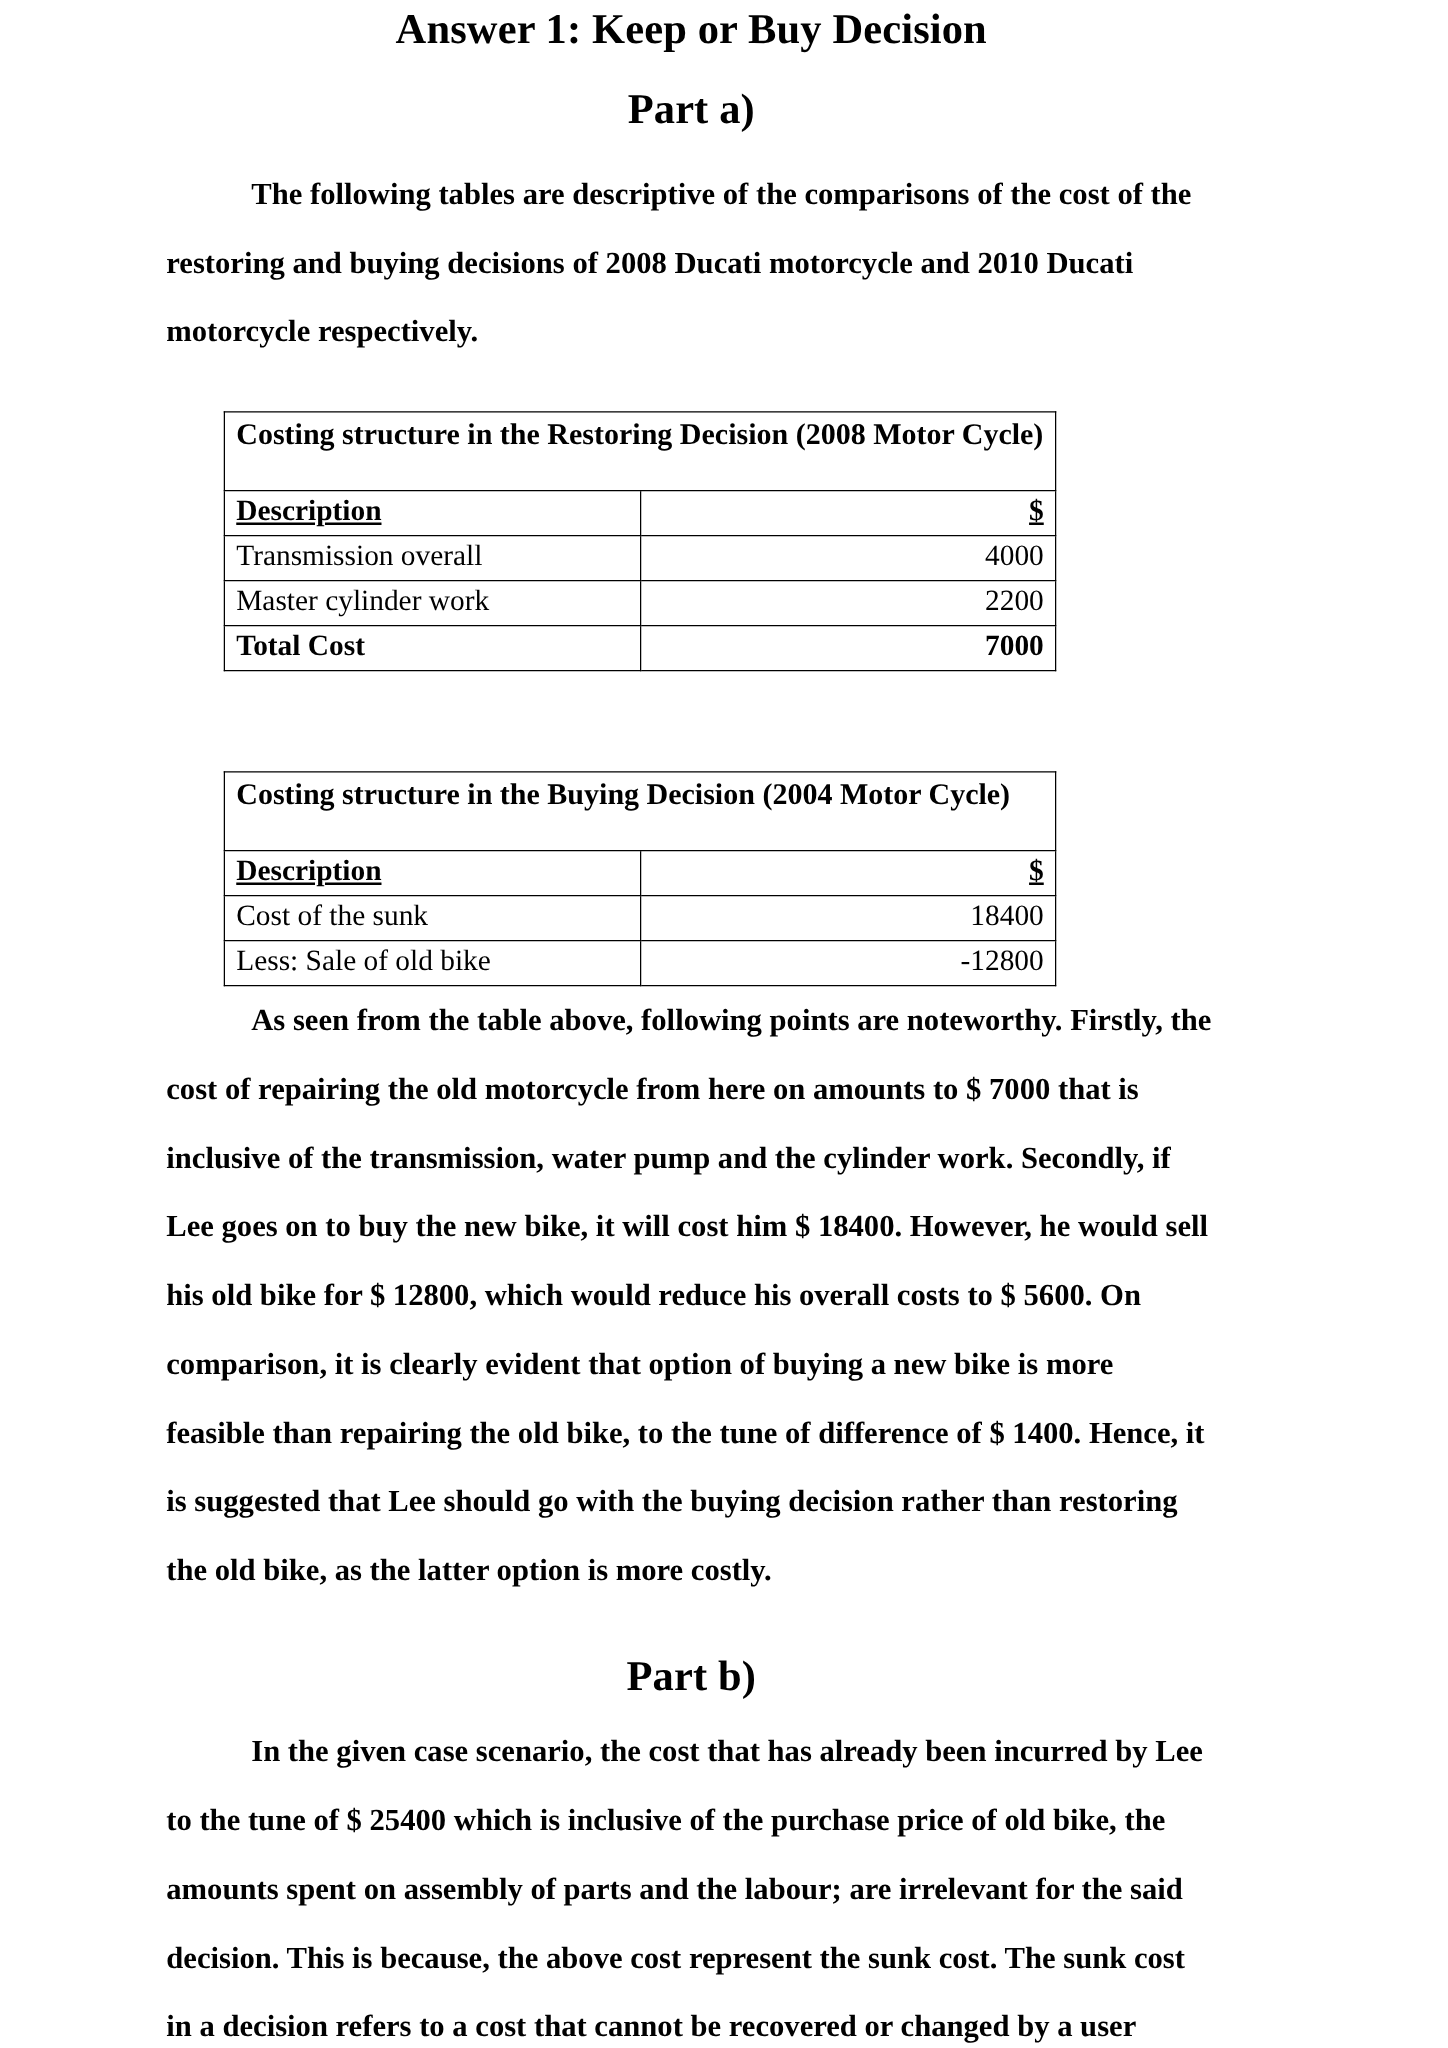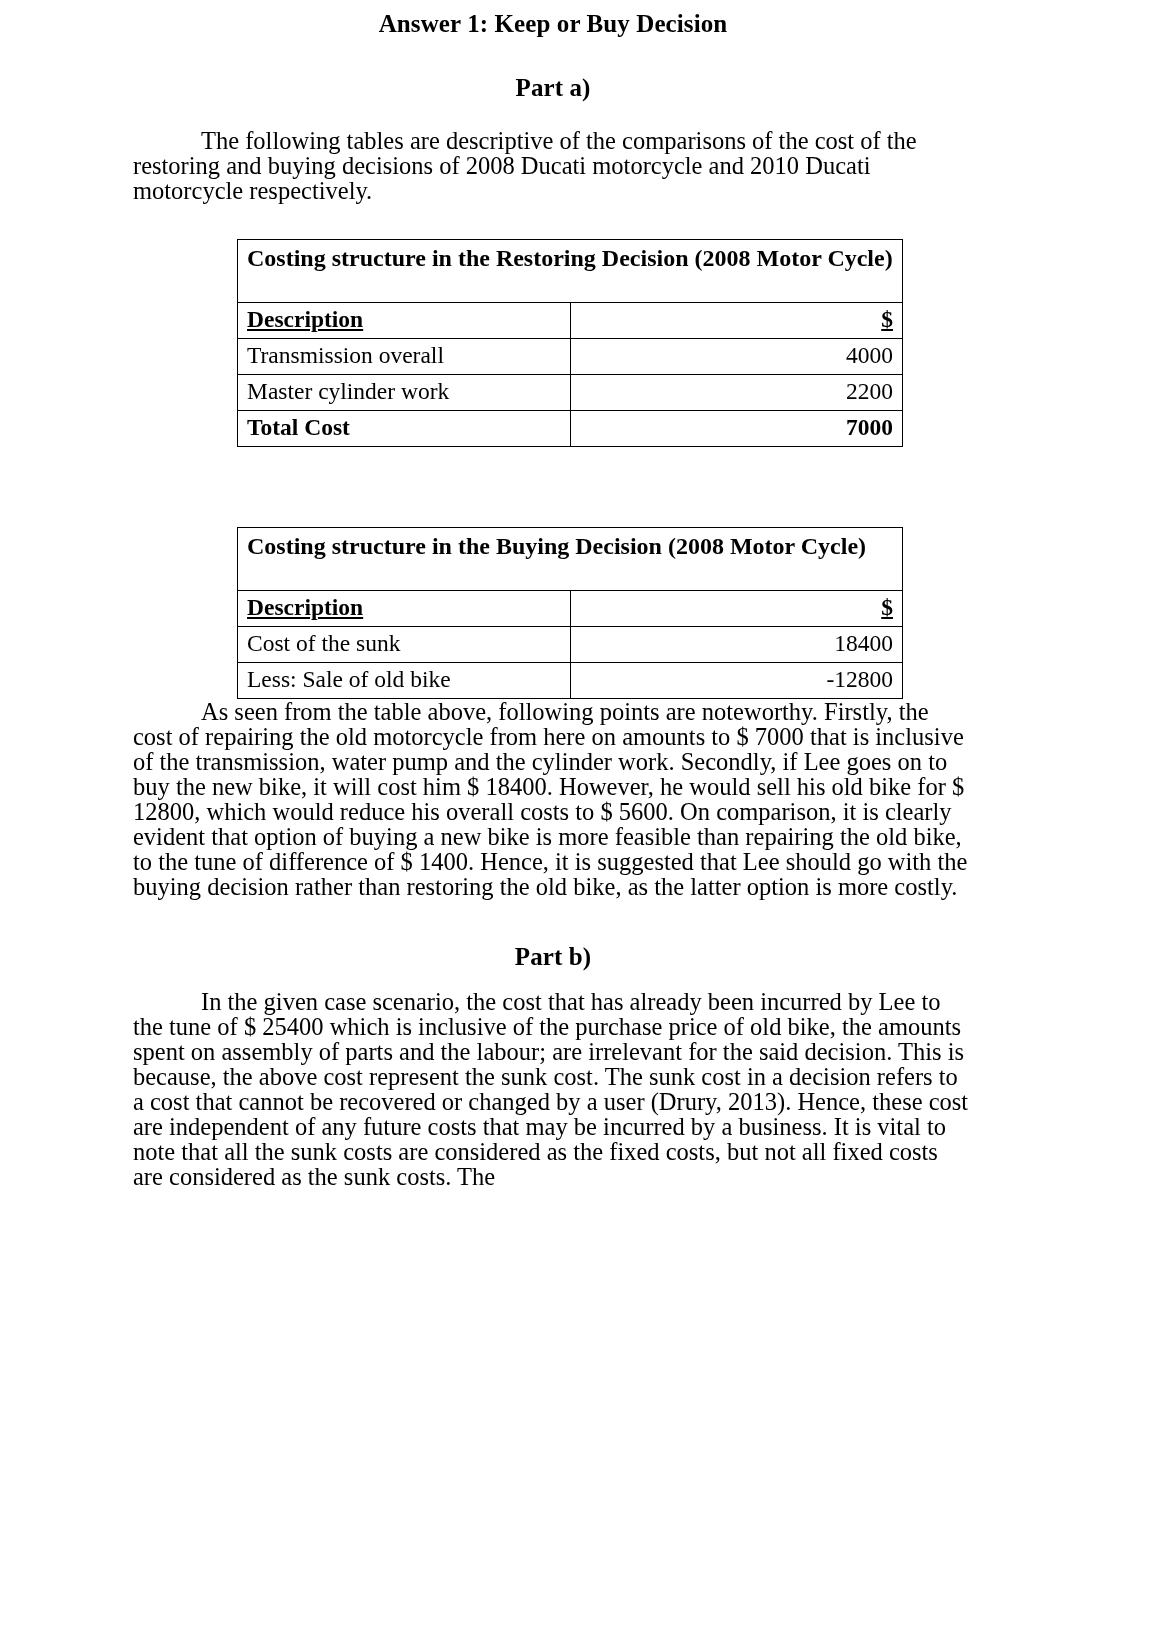--- a/index.html
+++ b/index.html
@@ -25,48 +25,49 @@
   .content {
     position: absolute;
     left: 133px;
     top: 0;
     width: 840px;
   }
 
   h1.doc-title,
   h2.section-head {
     text-align: center;
-    font-size: 25px;
+    font-size: 34px;
     font-weight: bold;
     margin: 0;
     line-height: 48px;
     letter-spacing: 0.1px;
   }
   .doc-title { margin-top: 131px; }
   .section-head.part-a { margin-top: 16px; }
   .section-head.part-b { margin-top: 34px; margin-bottom: 8px; }
 
   p.body-text {
     font-size: 24.5px;
-    line-height: 25px;
+    line-height: 55px;
     margin: 0;
     text-align: left;
     text-indent: 68px;
     letter-spacing: 0.0px;
+    font-weight: bold;
   }
   p.body-text.first { margin-top: 16px; }
 
   .tablewrap {
     display: flex;
     justify-content: flex-start;
   }
   table.cost-table {
     border-collapse: collapse;
     table-layout: fixed;
-    margin-left: 104px;
+    margin-left: 46px;
     width: 666px;
     font-size: 23.5px;
   }
   table.cost-table td {
     border: 1px solid #000000;
     padding: 2px 9px 4px 9px;
     line-height: 29px;
     vertical-align: top;
   }
   table.cost-table td.caption-cell {
@@ -126,21 +127,21 @@
             <td class="total num">7000</td>
           </tr>
         </tbody>
       </table>
     </div>
 
     <div class="tablewrap tbl-2">
       <table class="cost-table">
         <tbody>
           <tr>
-            <td class="caption-cell" colspan="2">Costing structure in the Buying Decision (2008 Motor Cycle)</td>
+            <td class="caption-cell" colspan="2">Costing structure in the Buying Decision (2004 Motor Cycle)</td>
           </tr>
           <tr>
             <td class="hdr">Description</td>
             <td class="hdr num">$</td>
           </tr>
           <tr>
             <td>Cost of the sunk</td>
             <td class="num">18400</td>
           </tr>
           <tr>

